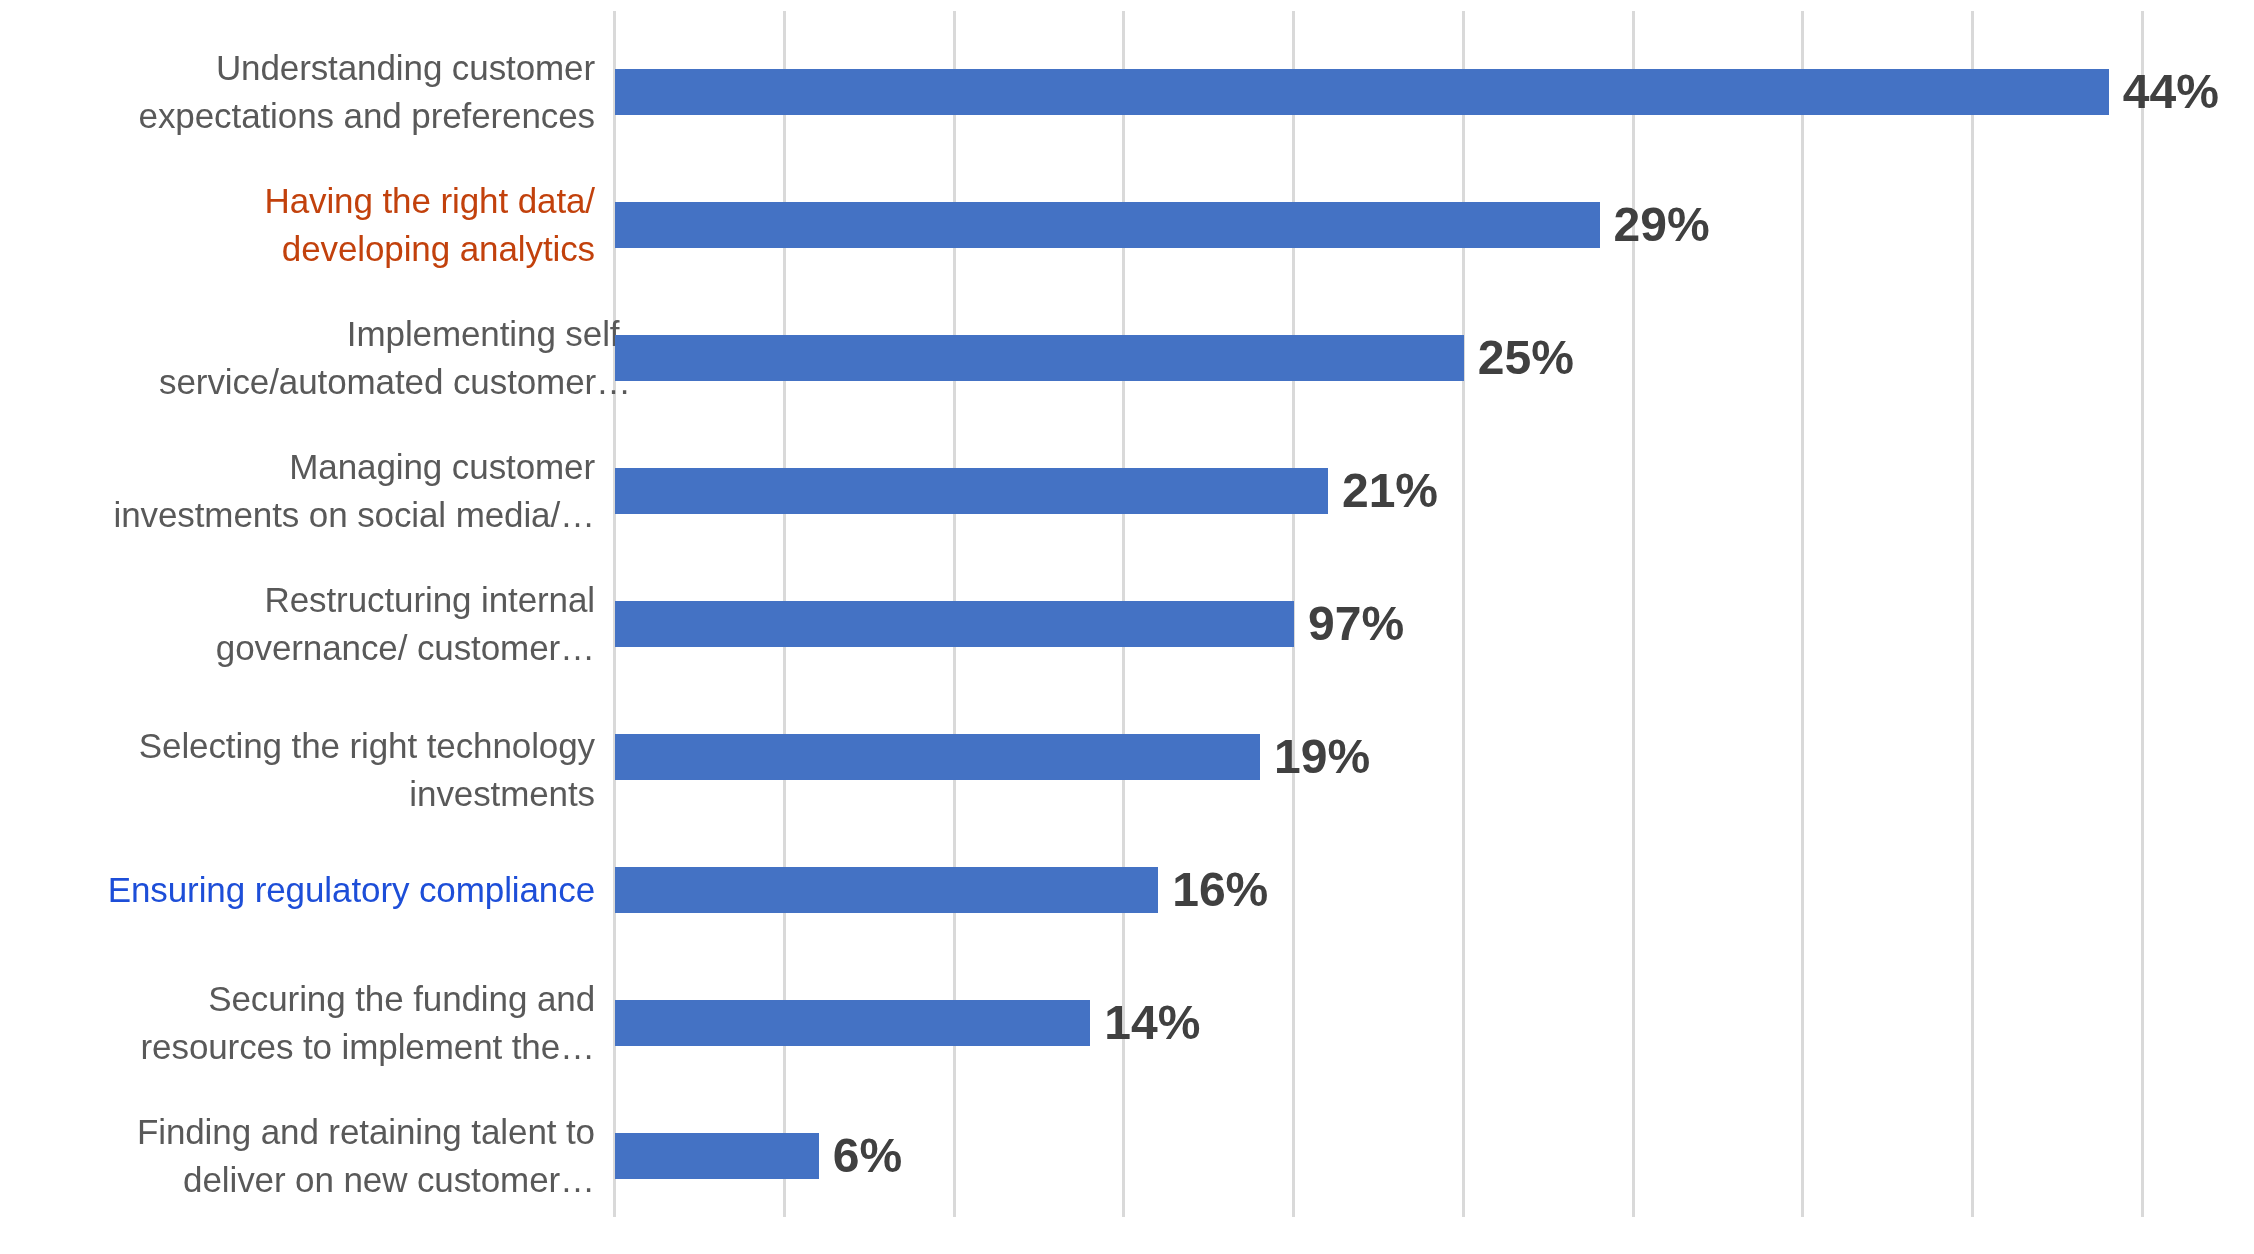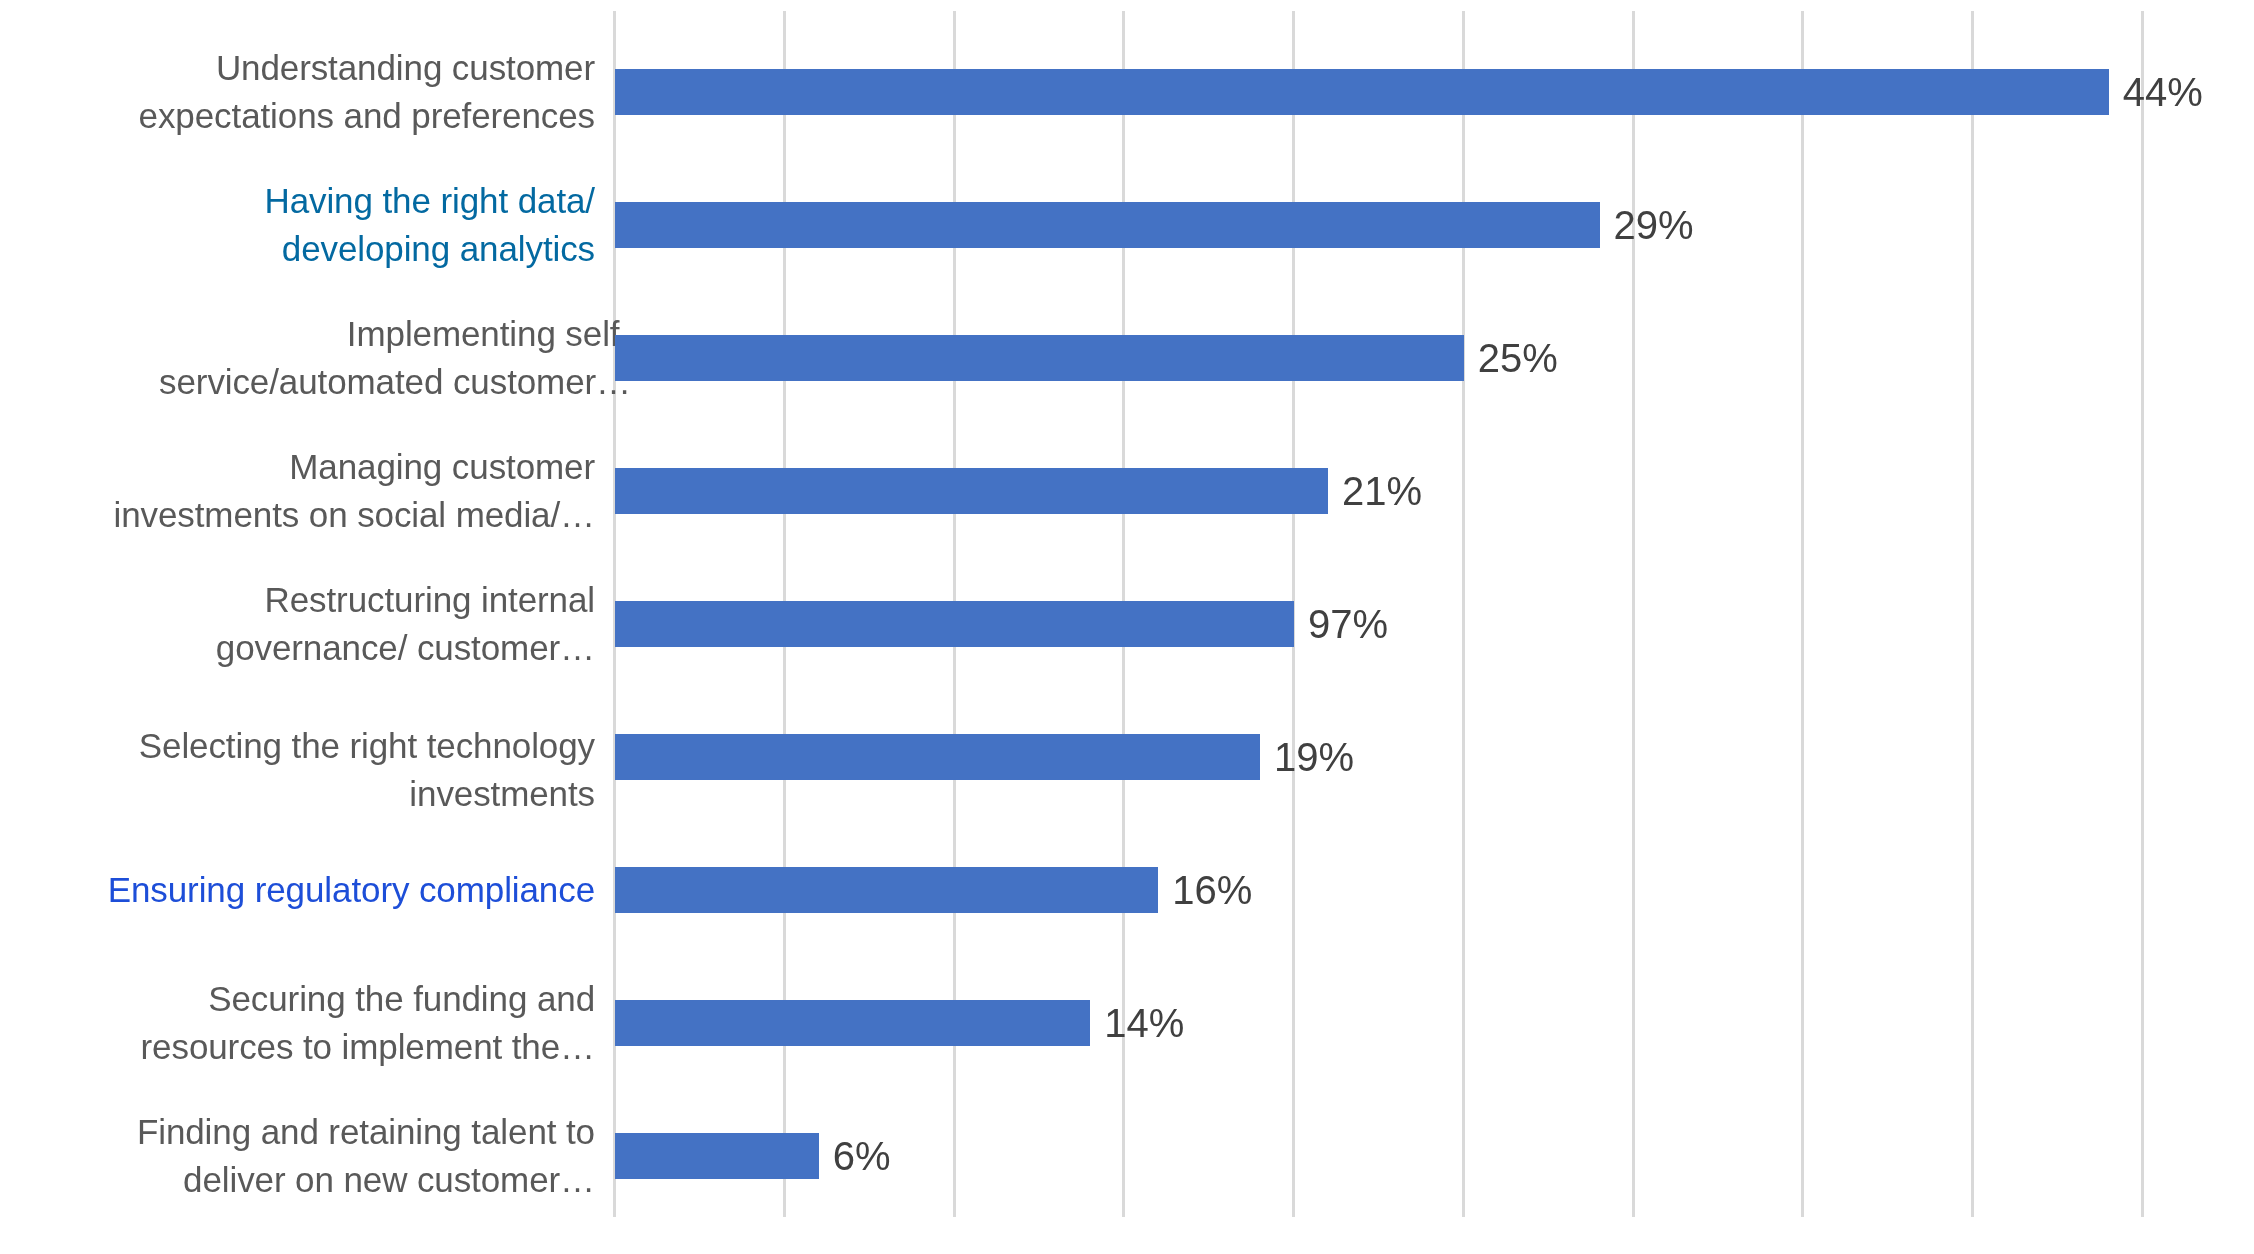--- a/index.html
+++ b/index.html
@@ -82,24 +82,25 @@
   }
 
   .bar {
     height: 46px;
     background: #4472c4;
     flex: 0 0 auto;
   }
 
   .bar-value {
     color: #404040;
-    font-size: 40px;
+    font-size: 48px;
     line-height: 46px;
     margin-left: 14px;
     white-space: nowrap;
+    font-weight: bold;
   }
 </style>
 </head>
 <body>
 
 <div id="chart-canvas">
 
   <div id="plot-area">
       <div class="gridline axis" style="left: 0px; background: rgb(217, 217, 217);"></div>
       <div class="gridline" style="left: 169.75px; background: rgb(217, 217, 217);"></div>
@@ -116,21 +117,21 @@
   <div id="rows-layer">
       <div class="cat-row" style="top: 25px;">
         <div class="cat-label" style="color: rgb(89, 89, 89);">Understanding customer
 expectations and preferences</div>
         <div class="bar-wrap">
           <div class="bar" style="width: 1493.8px; background: rgb(68, 114, 196);"></div>
           <div class="bar-value" style="color: rgb(64, 64, 64);">44%</div>
         </div>
       </div>
       <div class="cat-row" style="top: 158px;">
-        <div class="cat-label" style="color: #0369a1;">Having the right data/
+        <div class="cat-label" style="color: #c2410c;">Having the right data/
 developing analytics</div>
         <div class="bar-wrap">
           <div class="bar" style="width: 984.55px; background: rgb(68, 114, 196);"></div>
           <div class="bar-value" style="color: rgb(64, 64, 64);">29%</div>
         </div>
       </div>
       <div class="cat-row" style="top: 291px; padding-left: 36px;">
         <div class="cat-label" style="color: rgb(89, 89, 89);">Implementing self-
 service/automated customer…</div>
         <div class="bar-wrap">

